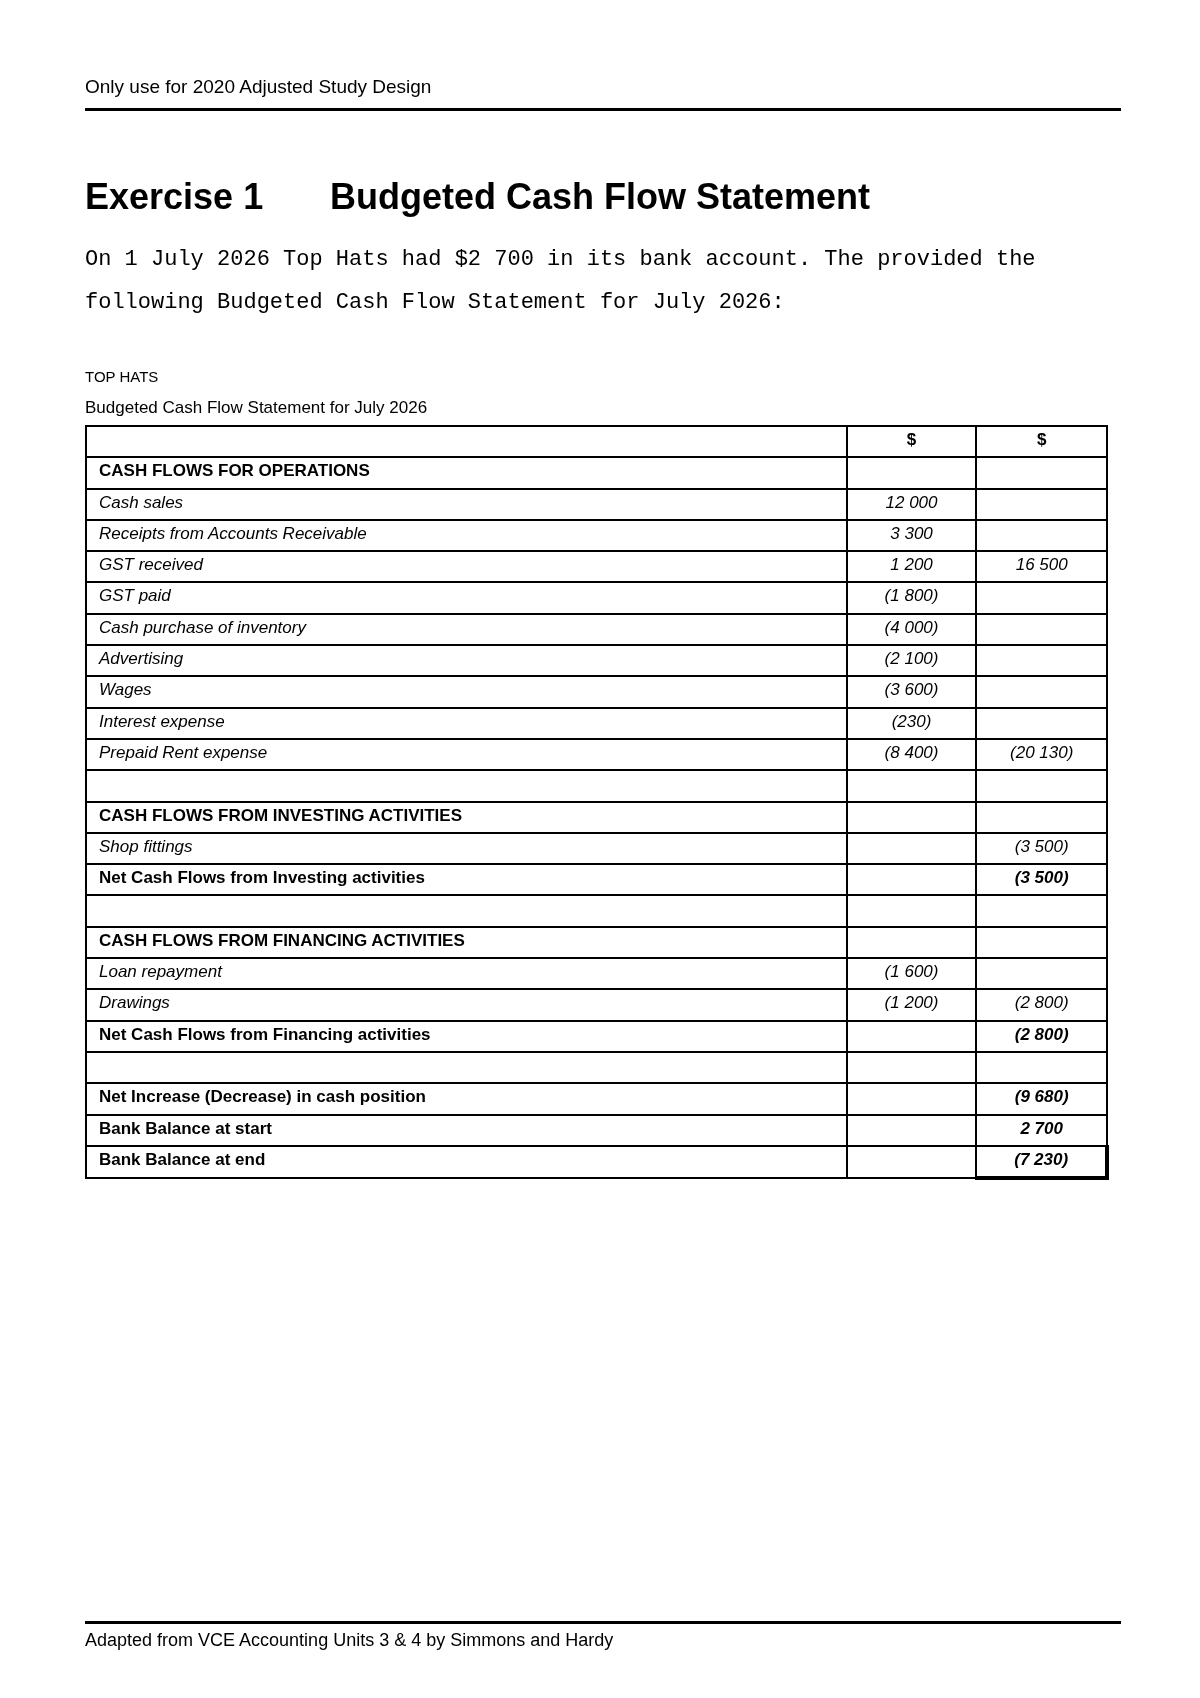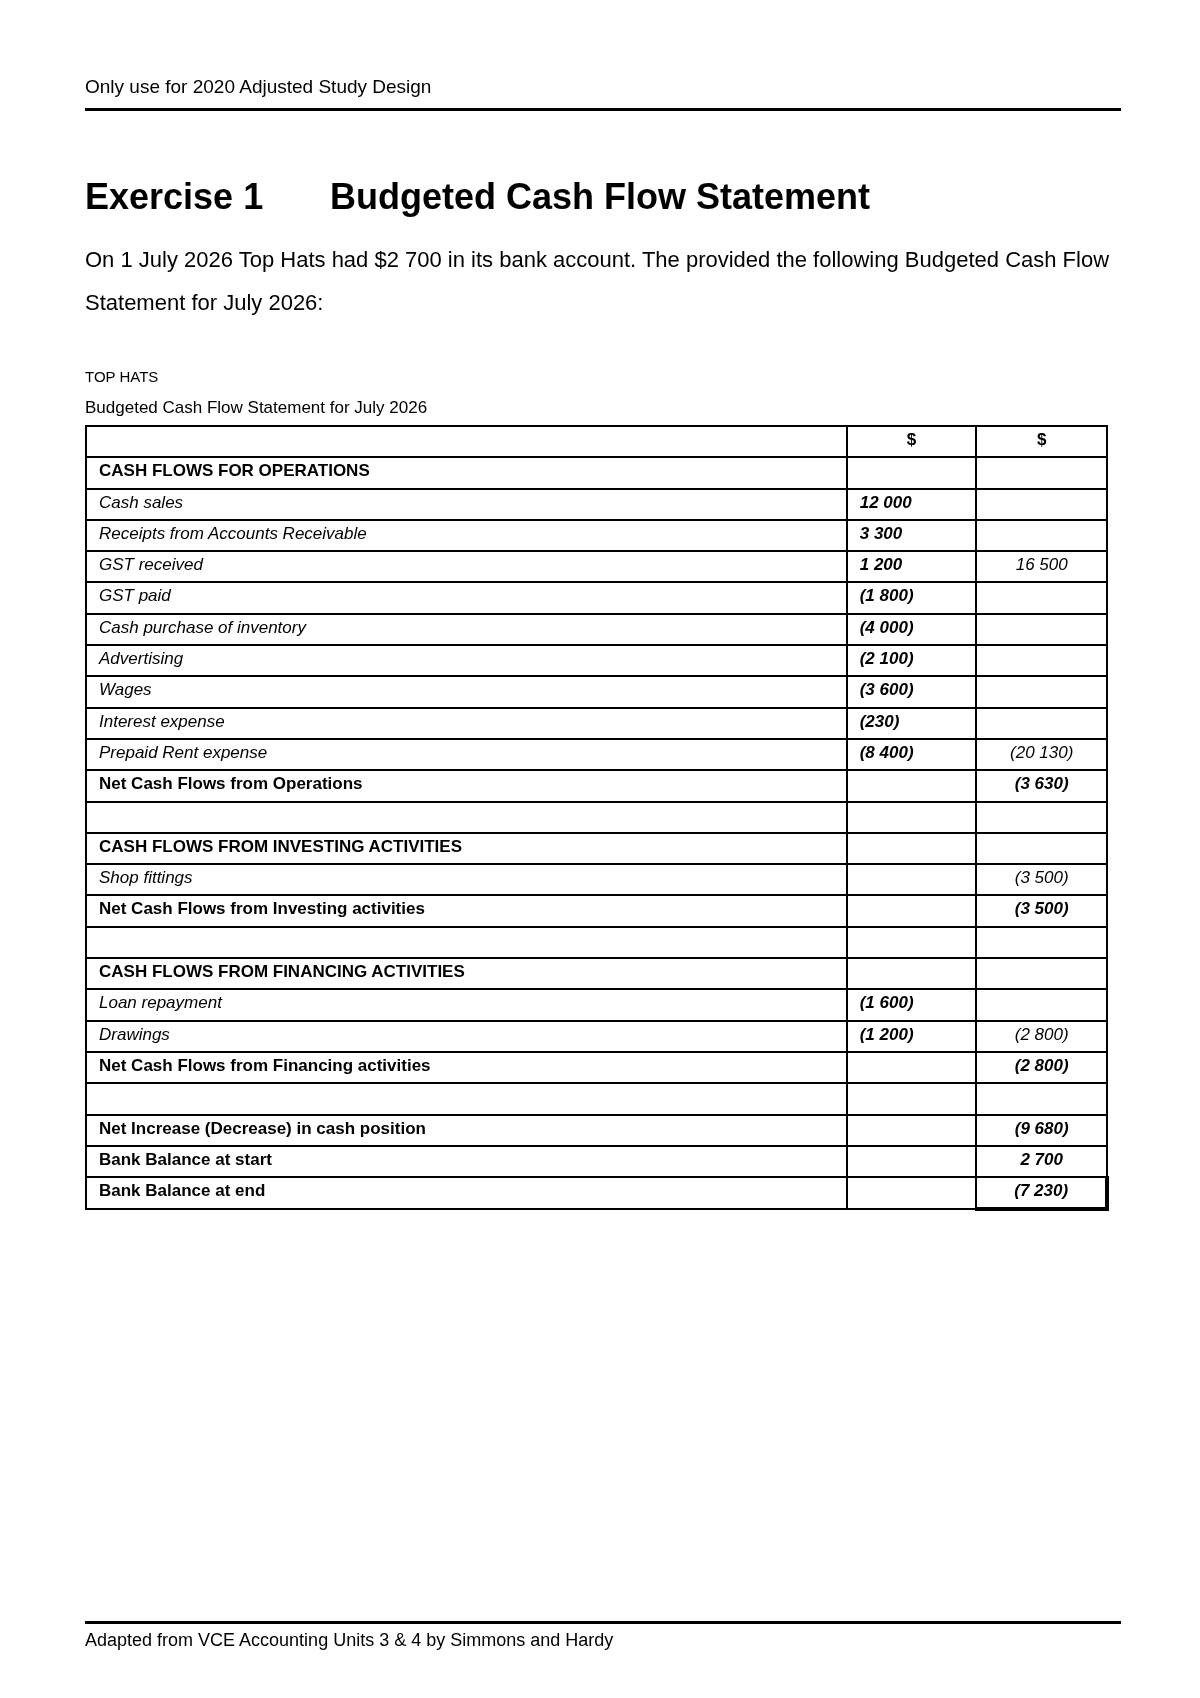--- a/index.html
+++ b/index.html
@@ -2,28 +2,28 @@
 <html><head>
 <meta charset="utf-8">
 <style>
   html, body { margin:0; padding:0; background:#ffffff; }
   body { width:1200px; height:1698px; position:relative; overflow:hidden;
          font-family:"Liberation Sans", "DejaVu Sans", sans-serif; color:#000; }
   .hdr { position:absolute; left:85px; top:76px; font-size:19px; }
   .hdr-rule { position:absolute; left:85px; top:108px; width:1036px; height:3px; background:#000; }
   .title { position:absolute; left:85px; top:176px; font-size:36px; font-weight:bold; }
   .title .t2 { position:absolute; left:216px; white-space:nowrap;margin-left:29px; }
-  .intro { position:absolute; left:85px; top:238px; width:1040px; font-size:22px; line-height:43px; }
+  .intro { position:absolute; left:85px; top:238px; width:1040px; font-size:22px; line-height:43px;font-family:Liberation Mono, monospace; }
   .co { position:absolute; left:85px; top:368px; font-size:15px; font-weight:normal; }
   .stmt { position:absolute; left:85px; top:398px; font-size:17px; font-weight:normal; }
   table.cf { position:absolute; left:85px; top:425px; border-collapse:collapse; width:1024px; }
   table.cf td { border:2px solid #000; height:26.3px; padding:0 12px; font-size:17px;
                 line-height:20px; vertical-align:top; padding-top:3px; }
   table.cf td.lbl { width:738px; }
-  table.cf td.c1 { width:104px; text-align:left;font-weight:bold; }
+  table.cf td.c1 { width:104px; text-align:center; }
   table.cf td.c2 { width:104px; text-align:center; }
   table.cf td.dol { text-align:center; font-weight:bold; }
   tr.sec td.lbl, tr.tot td { font-weight:bold; }
   tr.item td { font-style:italic;margin-top:32px; }
   tr.tot td.c2 { font-style:italic; }
   tr.end td.c2 { border-bottom:4px solid #000; border-right:4px solid #000; }
   .ftr-rule { position:absolute; left:85px; top:1621px; width:1036px; height:3px; background:#000; }
   .ftr { position:absolute; left:85px; top:1630px; font-size:18px; }
 </style>
 </head>
@@ -92,25 +92,20 @@
       <tr class="item">
         <td class="lbl">Interest expense</td>
         <td class="c1">(230)</td>
         <td class="c2"></td>
       </tr>
       <tr class="item">
         <td class="lbl">Prepaid Rent expense</td>
         <td class="c1">(8 400)</td>
         <td class="c2">(20 130)</td>
       </tr>
-      <tr class="tot">
-        <td class="lbl">Net Cash Flows from Operations</td>
-        <td class="c1"></td>
-        <td class="c2">(3 630)</td>
-      </tr>
       <tr class="blank">
         <td class="lbl"></td>
         <td class="c1"></td>
         <td class="c2"></td>
       </tr>
       <tr class="sec">
         <td class="lbl">CASH FLOWS FROM INVESTING ACTIVITIES</td>
         <td class="c1"></td>
         <td class="c2"></td>
       </tr>

